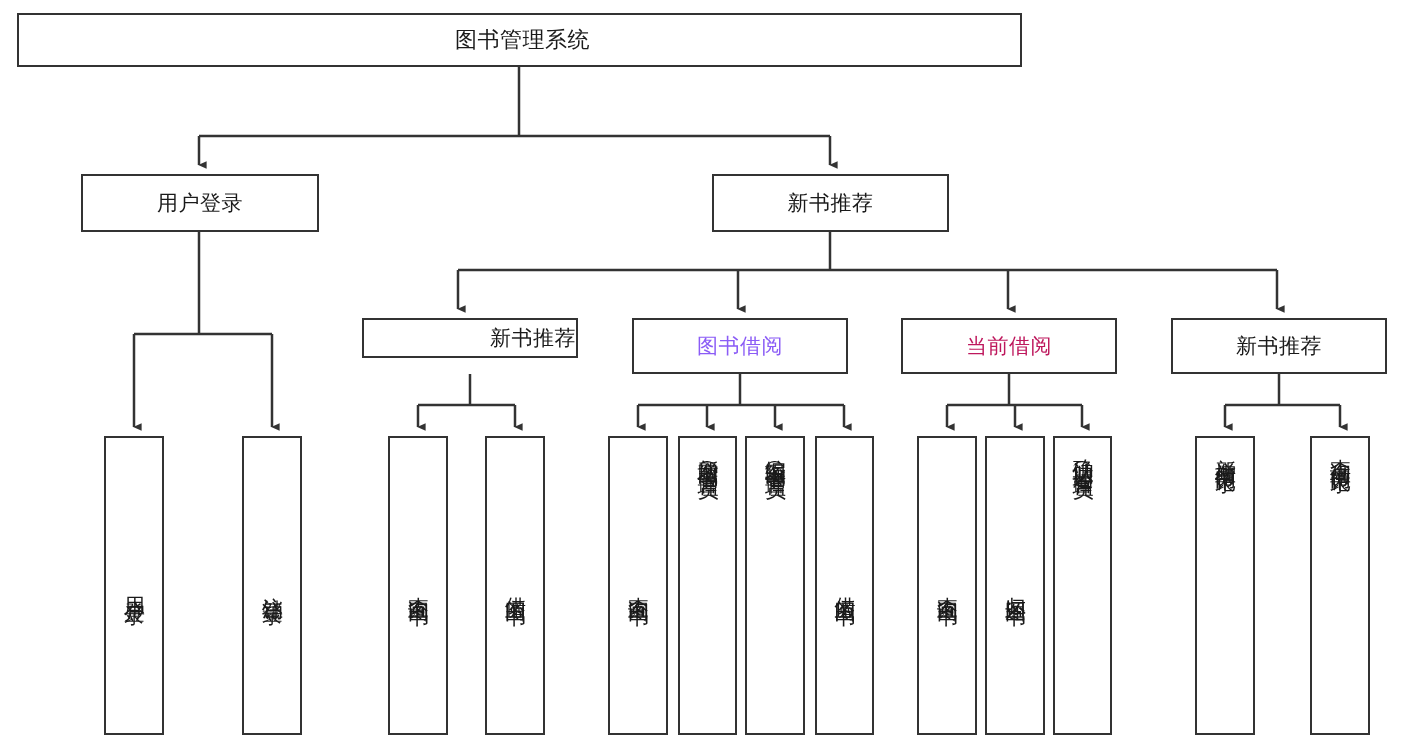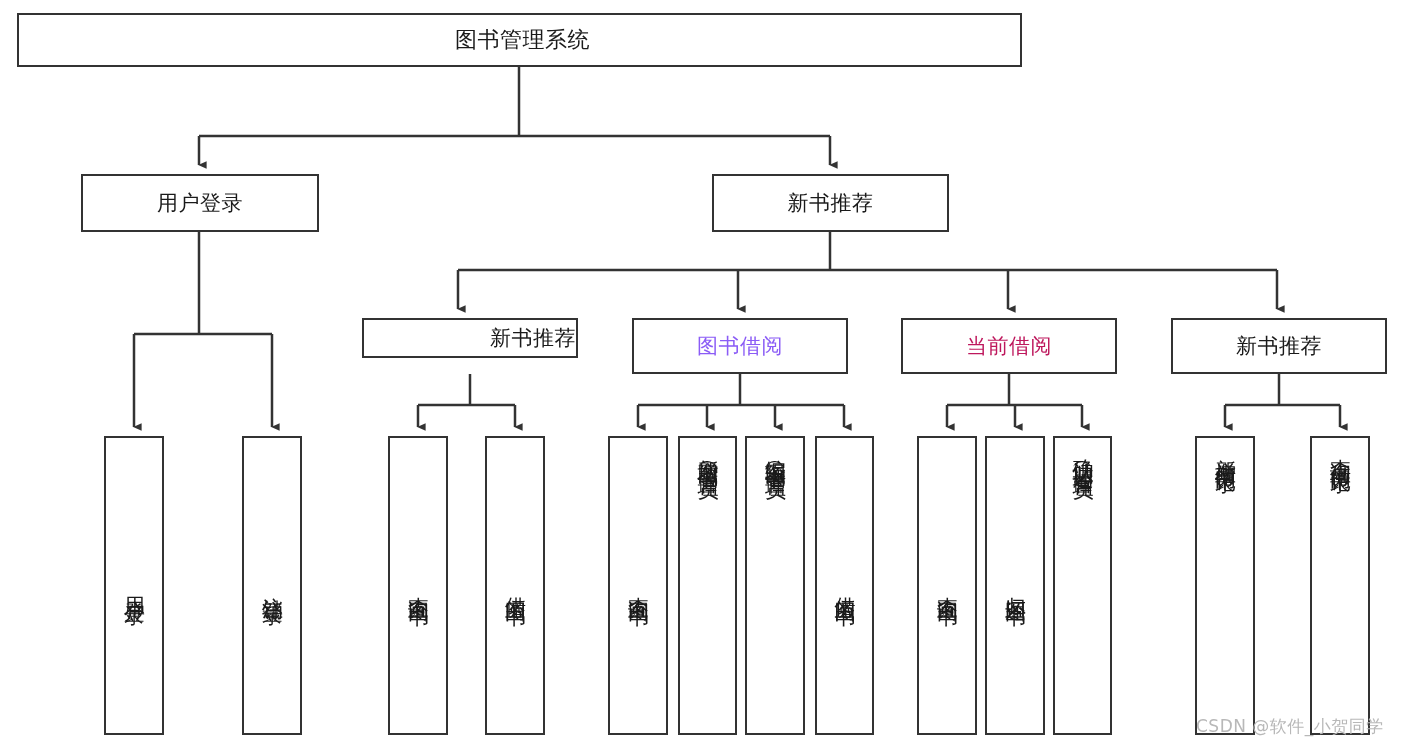--- a/index.html
+++ b/index.html
@@ -177,14 +177,13 @@
       <div class="node-box vertical" style="left: 1053px; top: 436px; width: 59px; height: 299px; border-color: rgb(51, 51, 51); background: rgb(255, 255, 255);">
         <span class="node-label" style="color: rgb(26, 26, 26);">确认归还（管理员）</span>
       </div>
       <div class="node-box vertical" style="left: 1195px; top: 436px; width: 60px; height: 299px; border-color: rgb(51, 51, 51); background: rgb(255, 255, 255);">
         <span class="node-label" style="color: rgb(26, 26, 26);">新增借阅记录</span>
       </div>
       <div class="node-box vertical" style="left: 1310px; top: 436px; width: 60px; height: 299px; border-color: rgb(51, 51, 51); background: rgb(255, 255, 255);">
         <span class="node-label" style="color: rgb(26, 26, 26);">查询借阅记录</span>
       </div>
     </div>
-  <div class="watermark" style="left:1196px; top:715px;">CSDN @软件_小贺同学</div>
 </div>
 
 </body></html>

